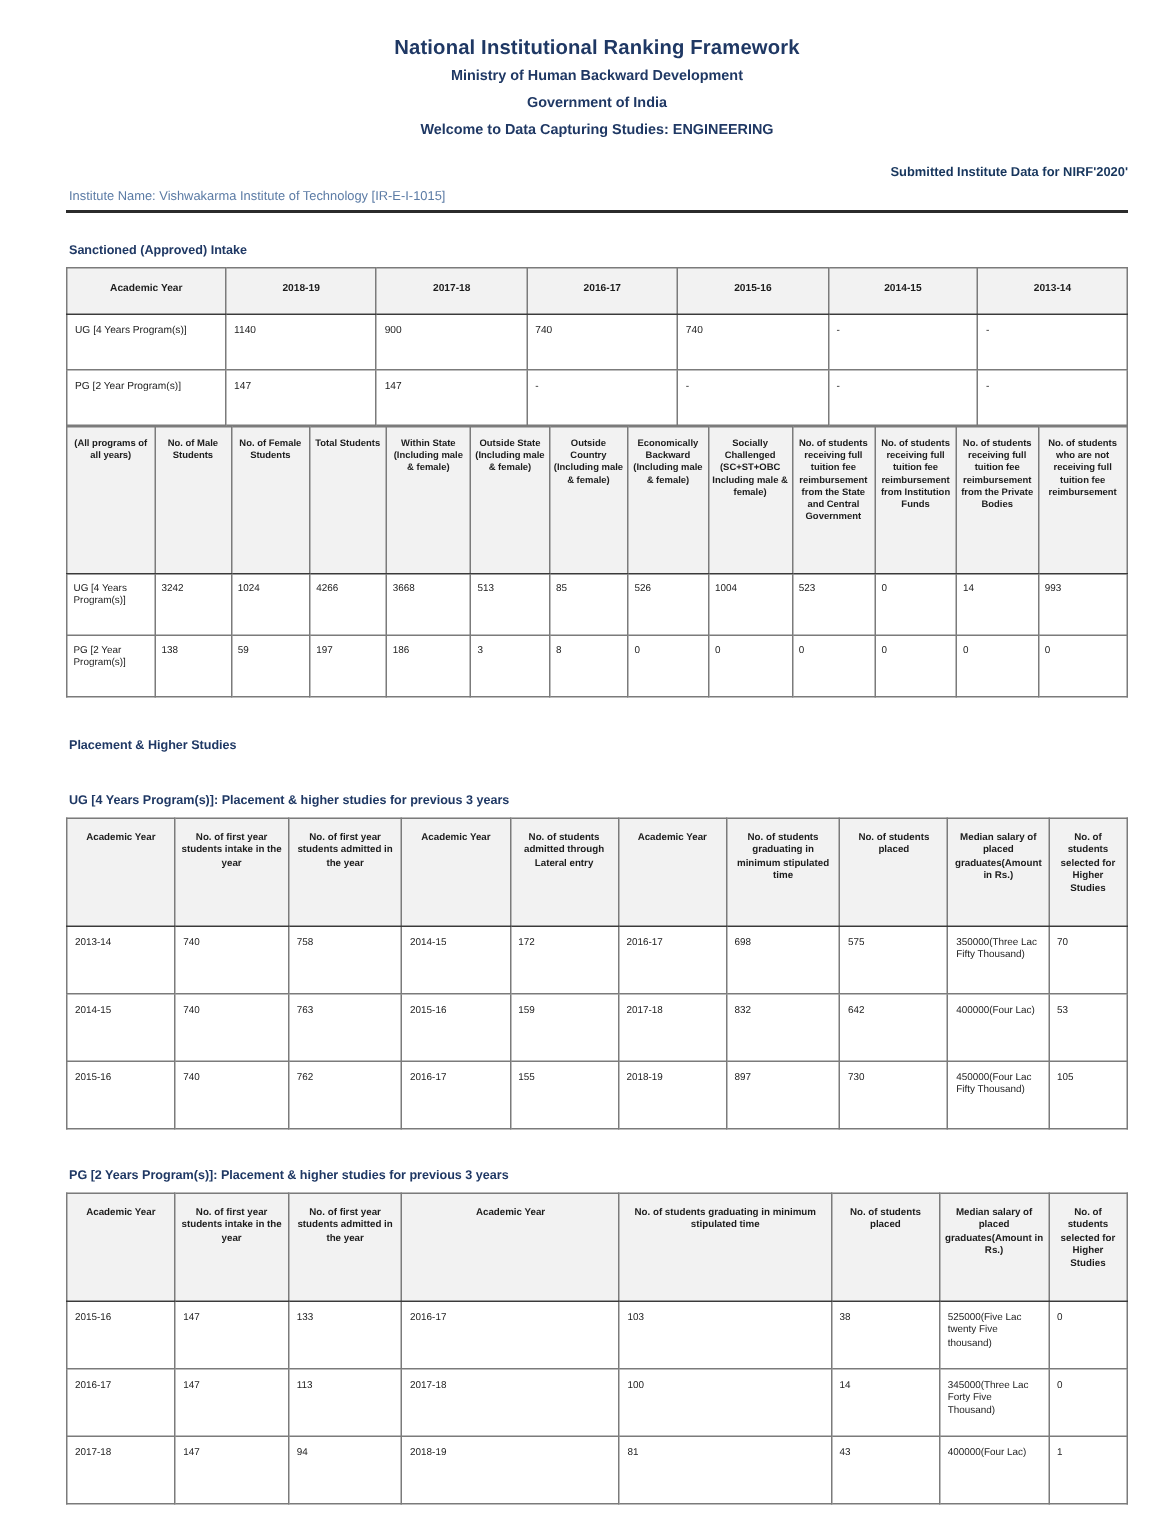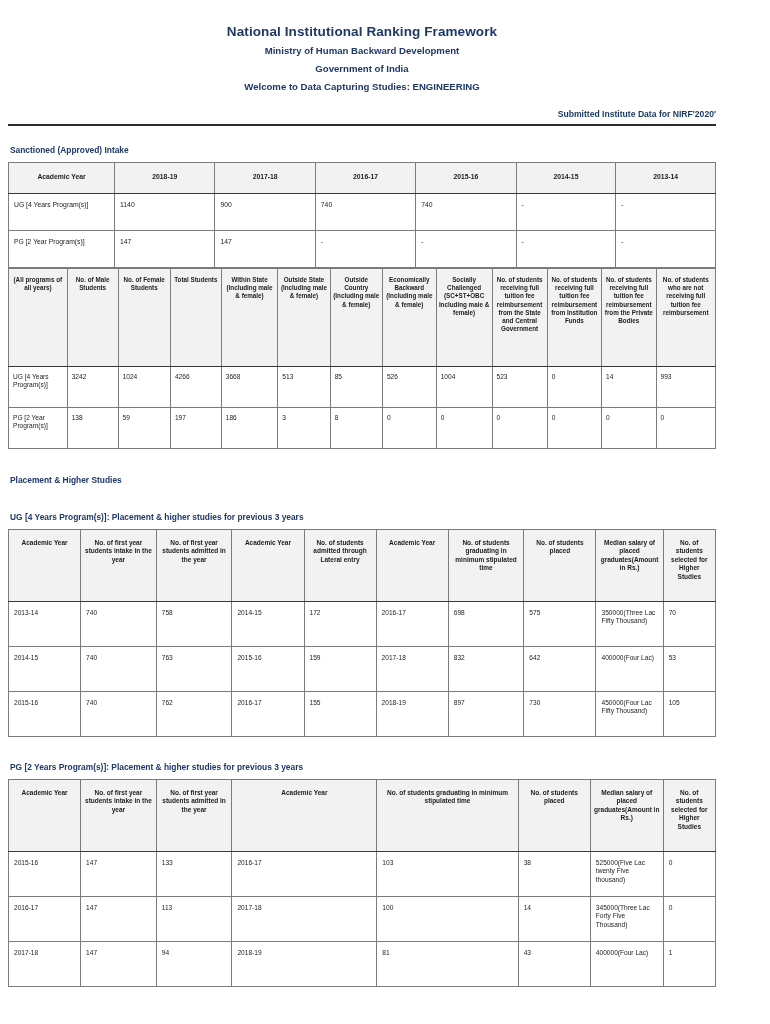--- a/index.html
+++ b/index.html
@@ -13,20 +13,21 @@
     font-family: "Liberation Sans", sans-serif;
     color: #1c1c1c;
     overflow: hidden;
   }
   .page {
     width: 724px;
     height: 1024px;
     box-sizing: border-box;
     padding: 22px 8px 0 8px;
     position: relative;
+    margin-left: 36px;
   }
 
   
   .masthead { text-align: center; }
   .title-1 {
     font-size: 13.5px;
     font-weight: bold;
     color: #1F3864;
     letter-spacing: .1px;
     line-height: 1.45;
@@ -140,20 +141,21 @@
 <div class="page">
 
   <div class="masthead">
     <div class="title-1">National Institutional Ranking Framework</div>
     <div class="title-2">Ministry of Human Backward Development</div>
     <div class="title-3">Government of India</div>
     <div class="title-4">Welcome to Data Capturing Studies: ENGINEERING</div>
   </div>
 
   <div class="submitted">Submitted Institute Data for NIRF'2020'</div>
+  <div class="inst-name">Institute Name: Vishwakarma Institute of Technology [IR-E-I-1015]</div>
   <hr class="hr-dark">
 
   <div class="section-head sh-1">Sanctioned (Approved) Intake</div>
   <table class="tbl t1">
     <colgroup>
       <col style="width:15.0%">
         <col style="width:14.2%">
         <col style="width:14.2%">
         <col style="width:14.2%">
       <col style="width:14.2%">

